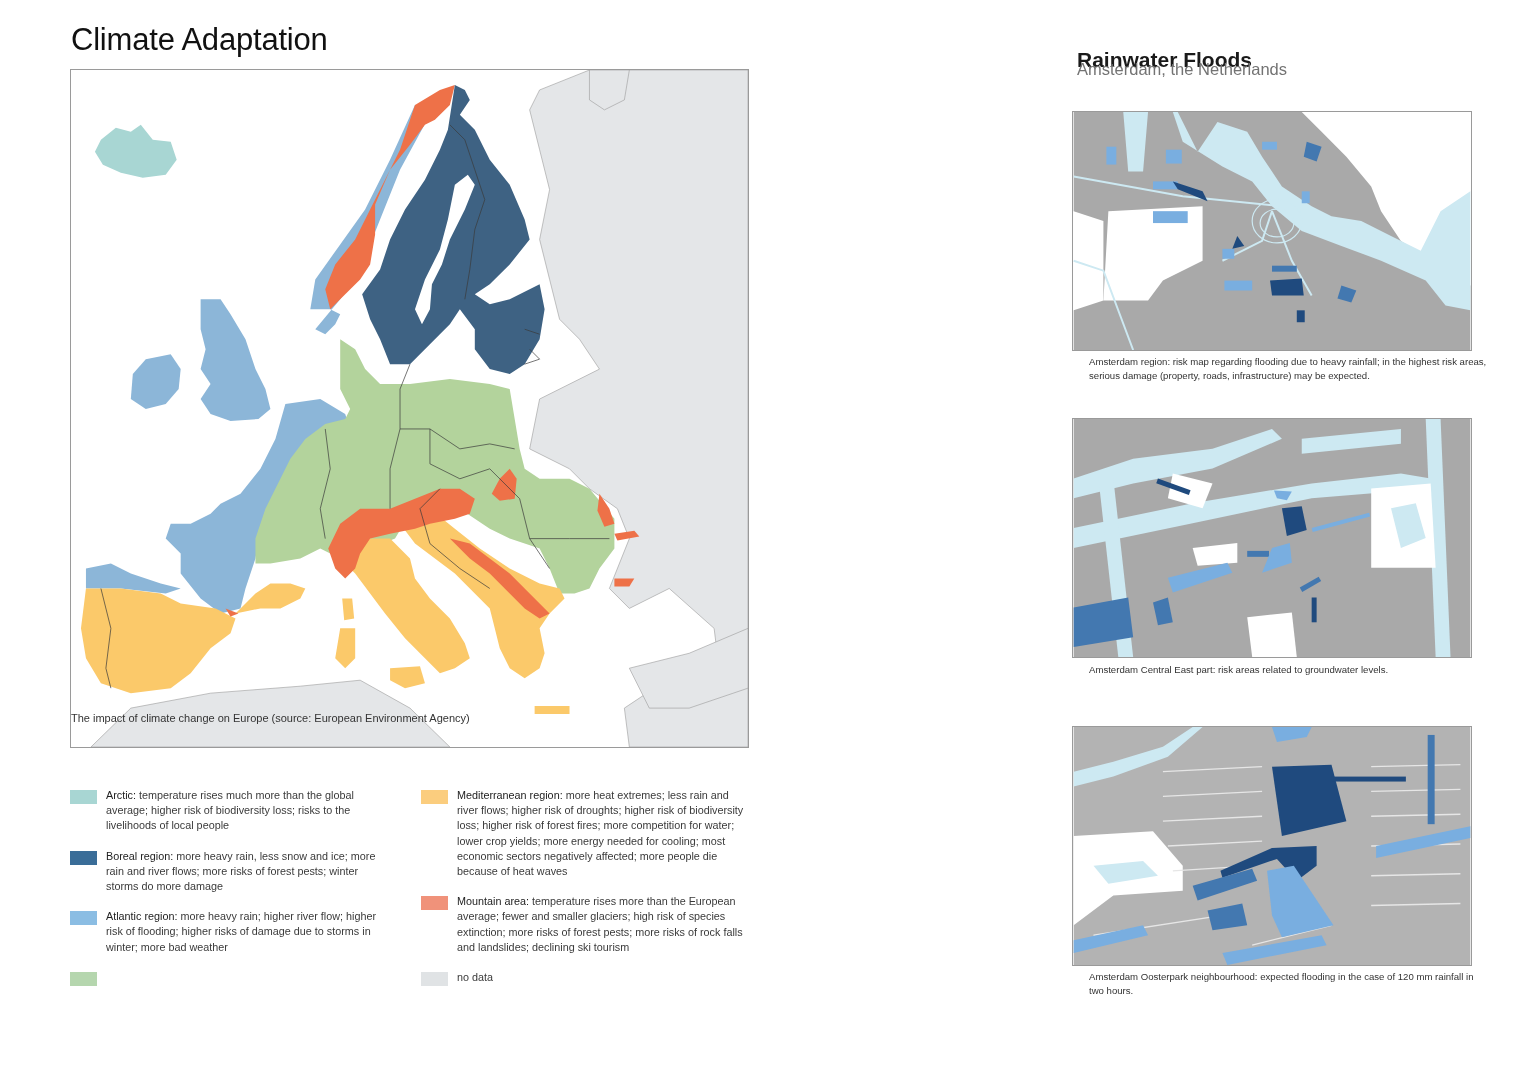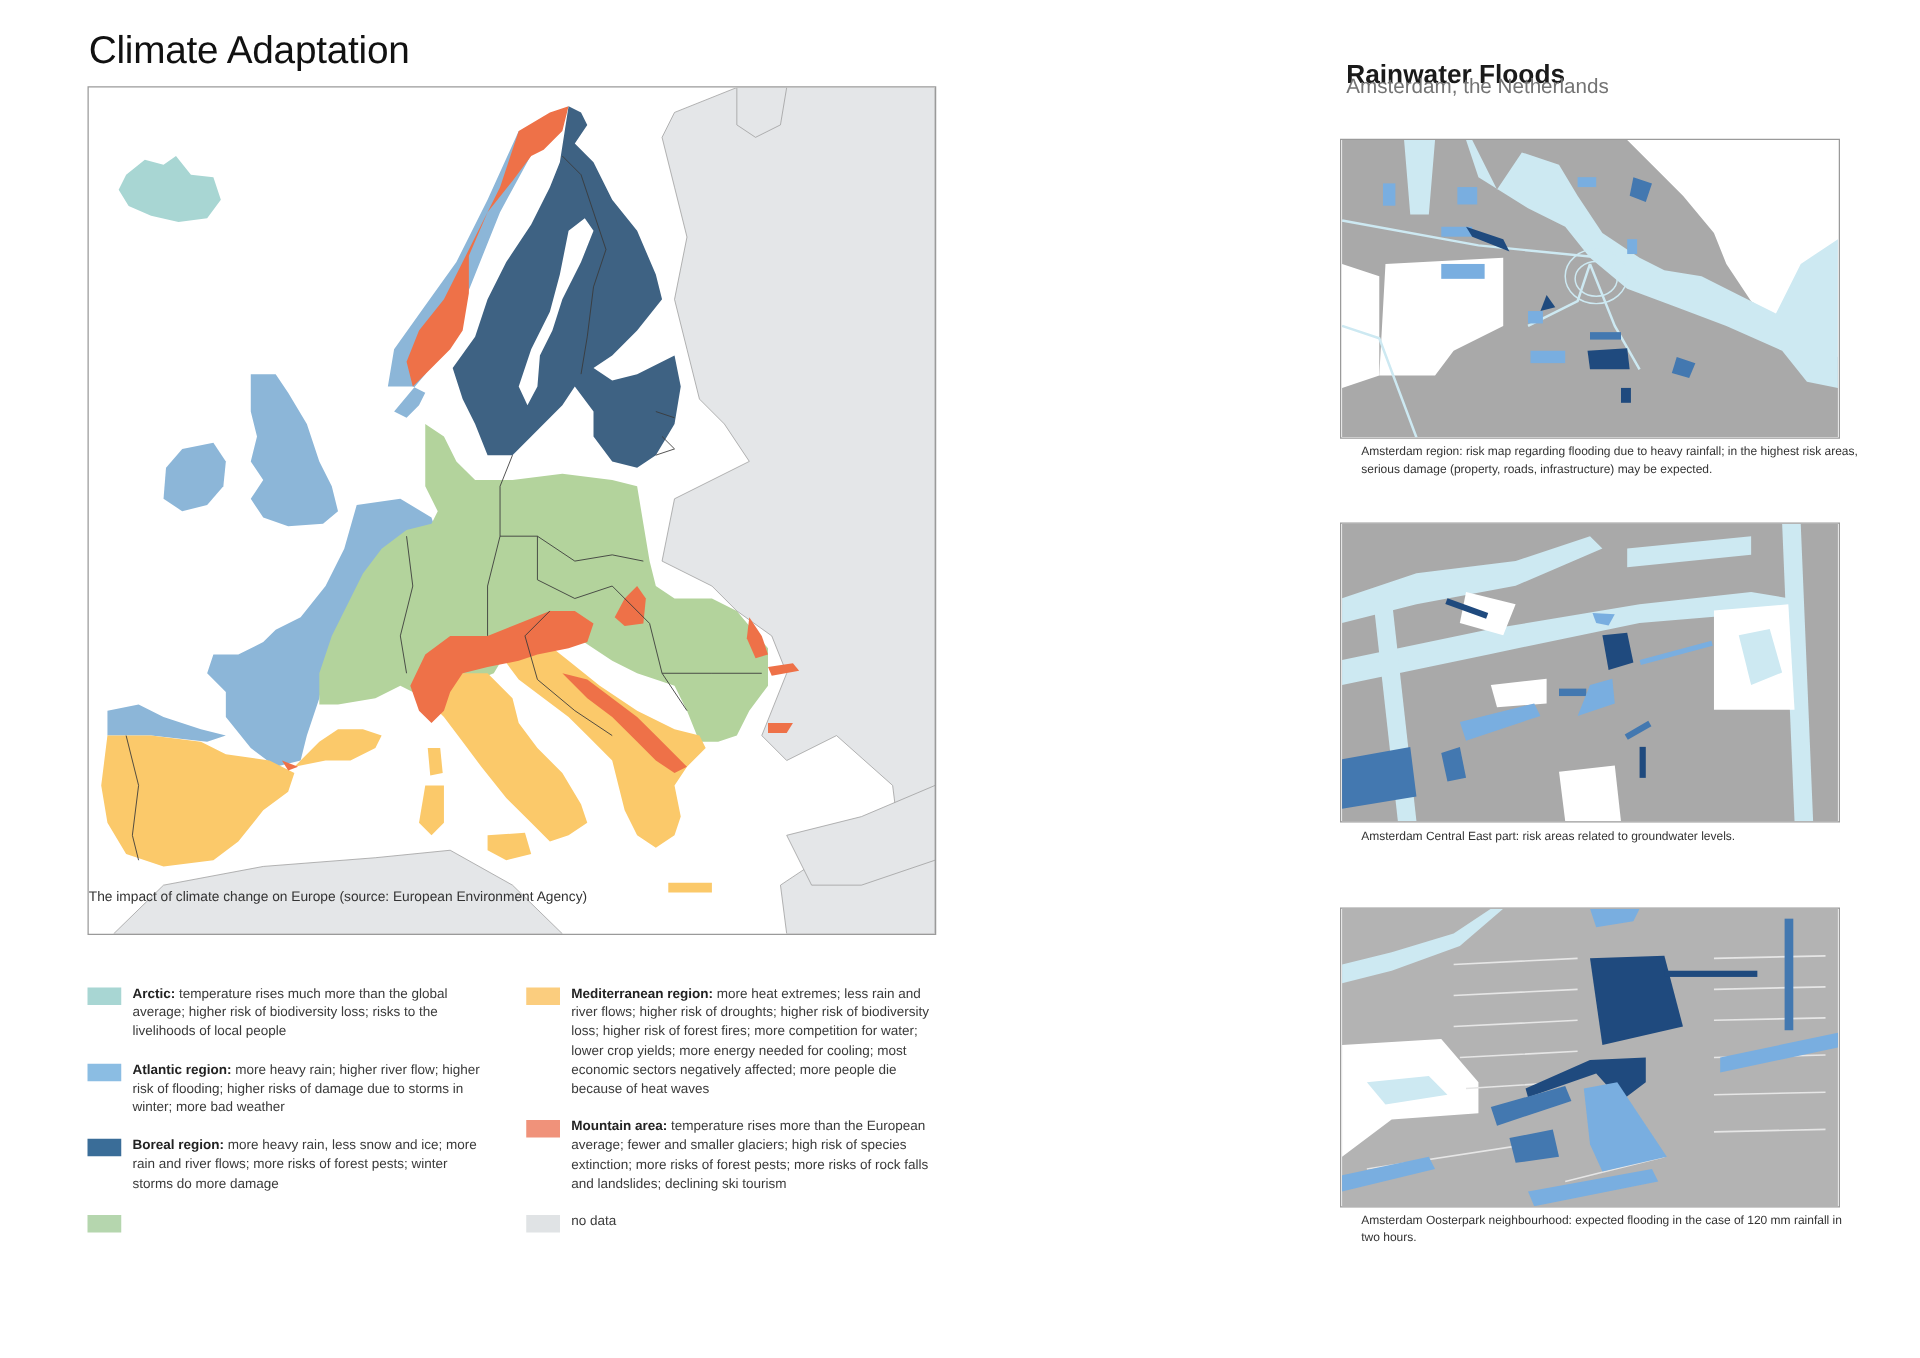--- a/index.html
+++ b/index.html
@@ -12,21 +12,21 @@
   .europe-map svg { display: block; width: 100%; height: 100%; }
 
   .map-caption { position: absolute; left: 71px; top: 712px; font-size: 11px; color: #333; }
 
   .legend { position: absolute; top: 788px; width: 320px; }
   .legend.col1 { left: 70px; }
   .legend.col2 { left: 421px; width: 330px; }
   .legend-item { display: flex; align-items: flex-start; margin-bottom: 15px; }
   .swatch { flex: 0 0 27px; height: 14px; margin-top: 2px; margin-right: 9px; }
   .legend-text { font-size: 10.8px; line-height: 15.2px; color: #3a3a3a; }
-  .legend-text b { color: #222; font-weight: 700; }
+  .legend-text b { color: #222; font-weight: 400; }
 
   .right-title { position: absolute; left: 1077px; top: 48px; font-size: 21px; font-weight: 700; color: #1a1a1a; }
   .right-subtitle { position: absolute; left: 1077px; top: 60px; font-size: 16.5px; color: #737373; }
 
   .city-map { position: absolute; left: 1072px; width: 400px; height: 240px; border: 1px solid #9a9a9a; overflow: hidden; background: #fff; }
   .city-map svg { display: block; width: 100%; height: 100%; }
   .city-caption { position: absolute; left: 1073px; width: 400px; font-size: 9.6px; line-height: 13.5px; color: #333; margin-left: 16px; }
 </style>
 </head>
 <body>
@@ -98,26 +98,26 @@
 </div>
 
 <div class="map-caption">The impact of climate change on Europe (source: European Environment Agency)</div>
 
 <div class="legend col1">
   <div class="legend-item">
     <span class="swatch" style="background:#a8d6d3"></span>
     <span class="legend-text"><b>Arctic:</b><span> temperature rises much more than the global average; higher risk of biodiversity loss; risks to the livelihoods of local people</span></span>
   </div>
   <div class="legend-item">
+    <span class="swatch" style="background:#3a6d98"></span>
+    <span class="legend-text"><b>Boreal region:</b><span> more heavy rain, less snow and ice; more rain and river flows; more risks of forest pests; winter storms do more damage</span></span>
+  </div>
+  <div class="legend-item">
     <span class="swatch" style="background:#8bbde3"></span>
     <span class="legend-text"><b>Atlantic region:</b><span> more heavy rain; higher river flow; higher risk of flooding; higher risks of damage due to storms in winter; more bad weather</span></span>
-  </div>
-  <div class="legend-item">
-    <span class="swatch" style="background:#3a6d98"></span>
-    <span class="legend-text"><b>Boreal region:</b><span> more heavy rain, less snow and ice; more rain and river flows; more risks of forest pests; winter storms do more damage</span></span>
   </div>
   <div class="legend-item">
     <span class="swatch" style="background:#b5d6ae"></span>
   </div>
 </div>
 
 <div class="legend col2">
   <div class="legend-item">
     <span class="swatch" style="background:#fbcd7e"></span>
     <span class="legend-text"><b>Mediterranean region:</b><span> more heat extremes; less rain and river flows; higher risk of droughts; higher risk of biodiversity loss; higher risk of forest fires; more competition for water; lower crop yields; more energy needed for cooling; most economic sectors negatively affected; more people die because of heat waves</span></span>

